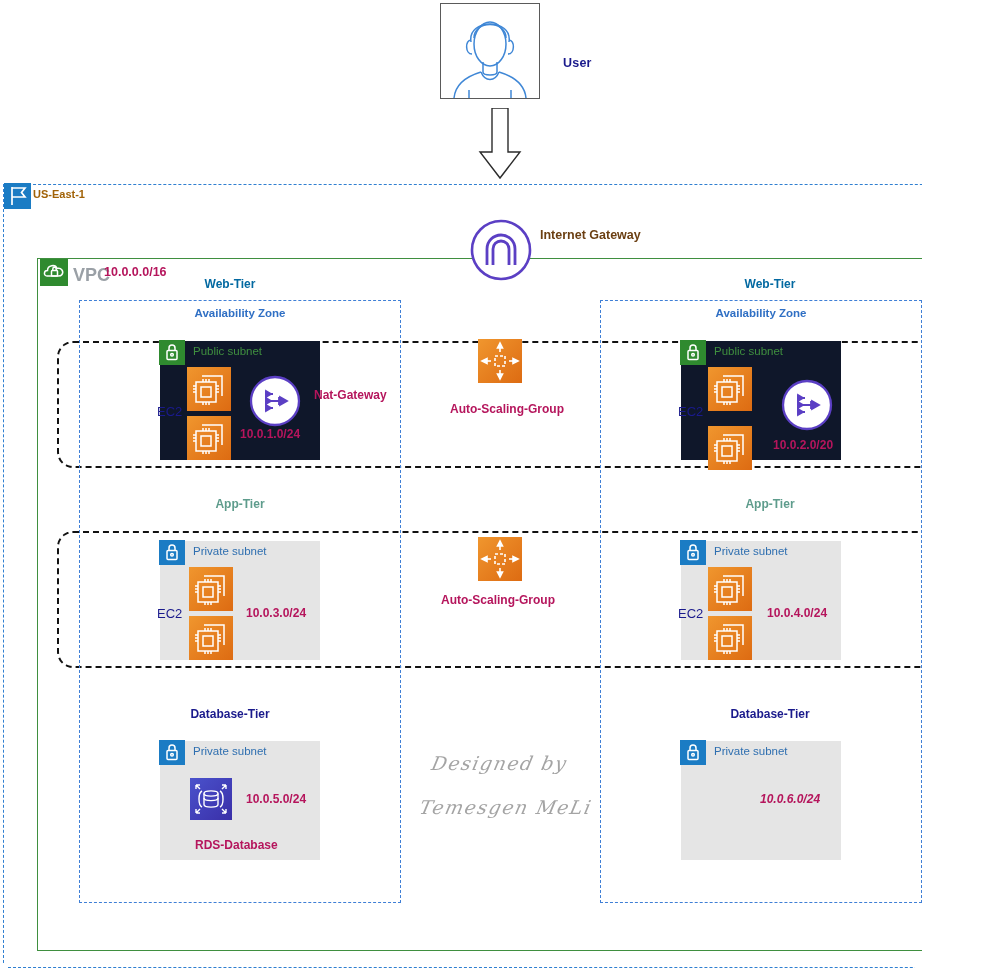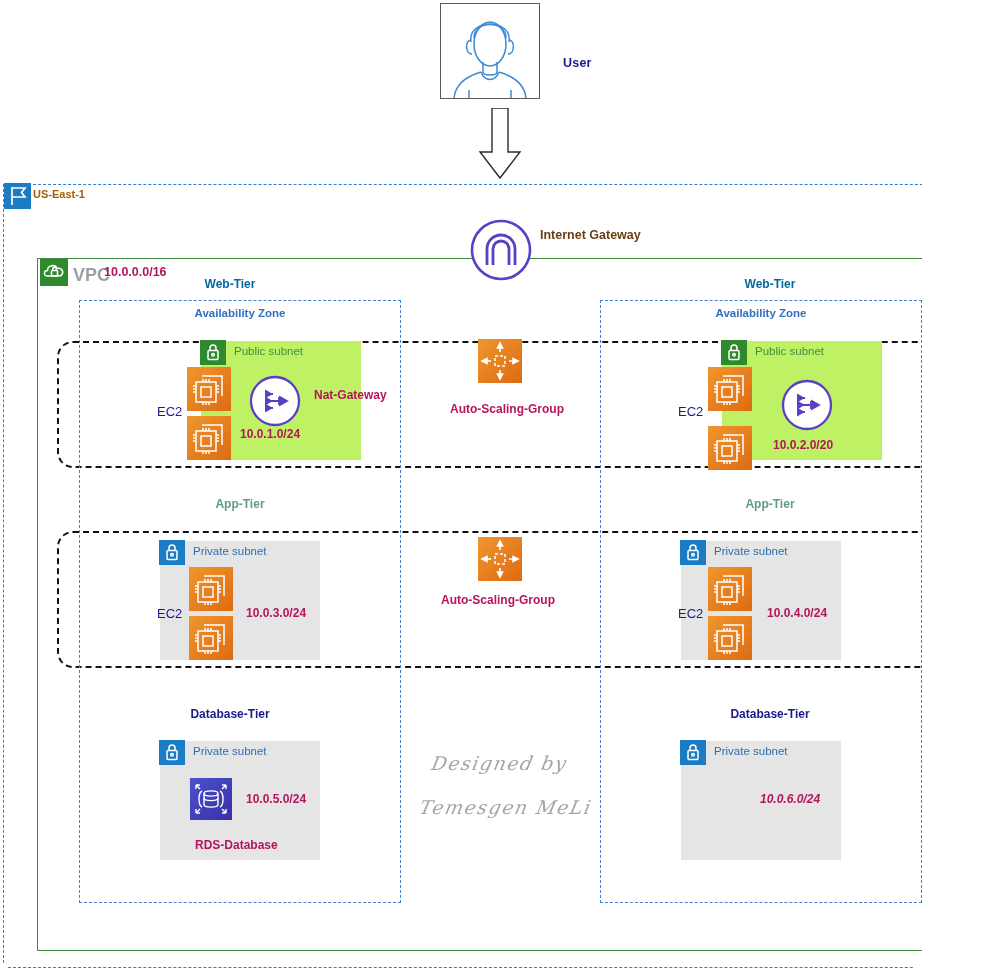--- a/index.html
+++ b/index.html
@@ -125,21 +125,21 @@
     border: 2.4px dashed #111111;
     border-radius: 16px;
     box-sizing: border-box;
     background: transparent;
   }
 
   
   .subnet {
     box-sizing: border-box;
   }
-  .subnet-public  { background: #bef264; margin-left: 41px; }
+  .subnet-public  { background: #0f172a; }
   .subnet-private { background: #e5e5e5; }
 
   .subnet-badge {
     position: absolute;
     left: -1px; top: -1px;
     width: 26px; height: 25px;
   }
   .badge-public  { background: #2f8a2f; }
   .badge-private { background: #1b7cc4; }
 

